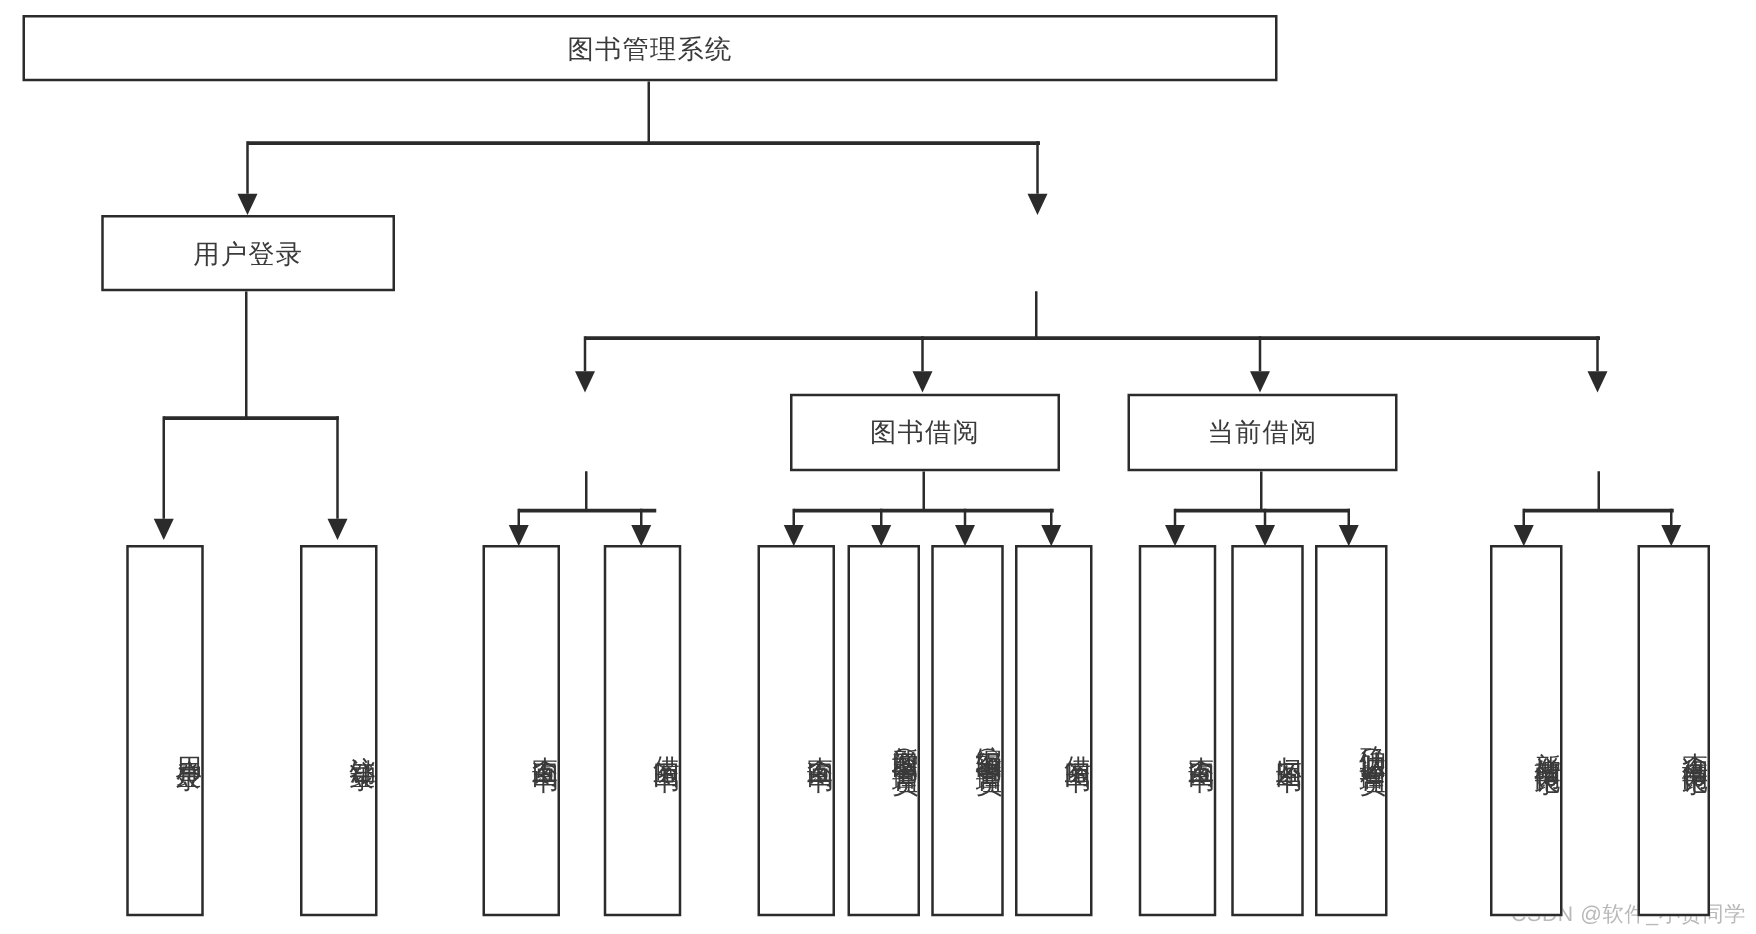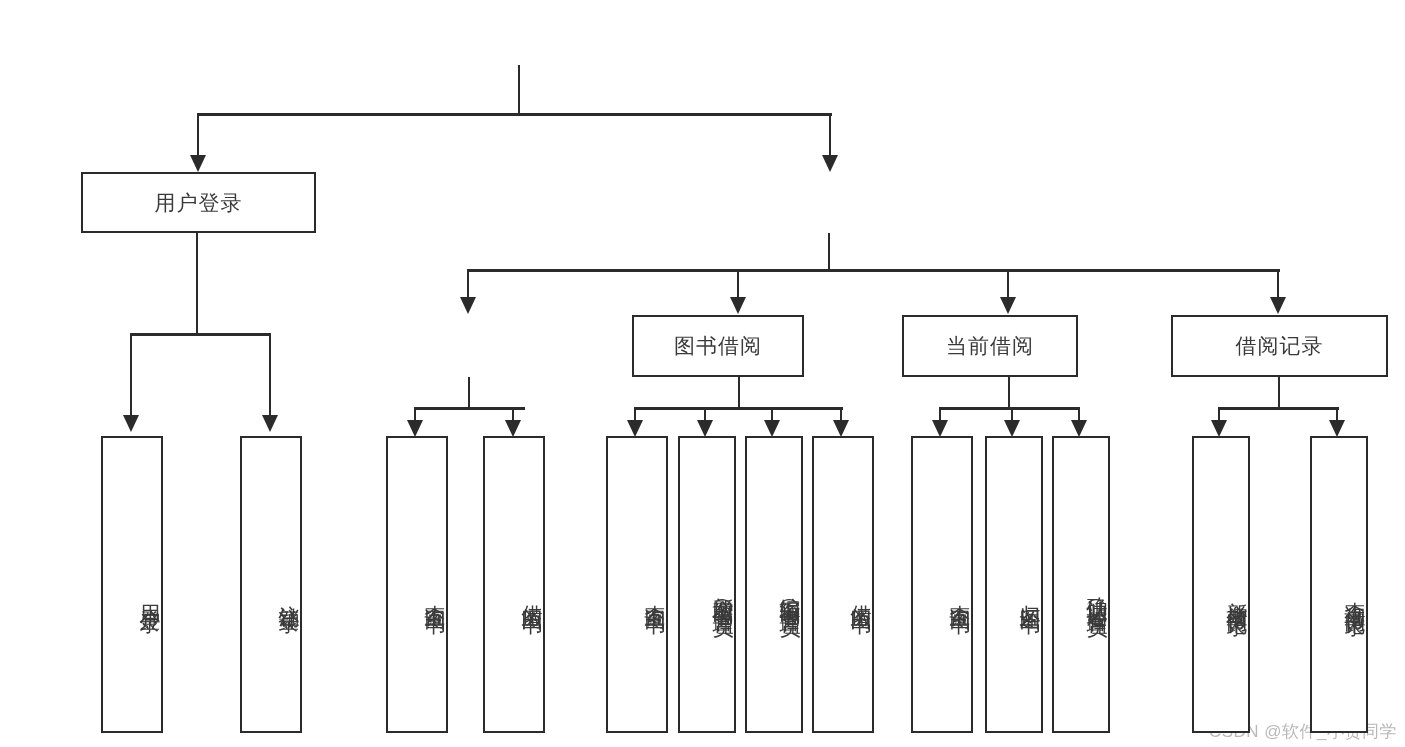--- a/index.html
+++ b/index.html
@@ -121,31 +121,31 @@
     <div class="edge h" style="left: 131px; top: 333px; width: 140px;"></div>
     <div class="edge v" style="left: 195.75px; top: 233px; height: 102px;"></div>
     <div class="arrow" style="left: 822px; top: 155px;"></div>
     <div class="edge v" style="left: 828.75px; top: 113px; height: 42px;"></div>
     <div class="arrow" style="left: 190px; top: 155px;"></div>
     <div class="edge v" style="left: 196.75px; top: 113px; height: 42px;"></div>
     <div class="edge h" style="left: 198px; top: 113px; width: 634px;"></div>
     <div class="edge v" style="left: 517.75px; top: 65px; height: 50px;"></div>
 
   <div id="watermark">CSDN @软件_小贺同学</div>
+<div class="node horiz" style="left: 18px; top: 12px; width: 1004px; height: 53px;">
+      <span class="htext">图书管理系统</span>
+    </div>
     <div class="node horiz" style="left: 81px; top: 172px; width: 235px; height: 61px;">
       <span class="htext">用户登录</span>
     </div>
-    <div class="node horiz" style="left: 632px; top: 315px; width: 172px; height: 62px;">
+    <div class="node horiz" style="left: 632px; top: 315px; width: 216px; height: 62px;">
       <span class="htext">图书借阅</span>
     </div>
-    <div class="node horiz" style="left: 902px; top: 315px; width: 176px; height: 62px;">
+    <div class="node horiz" style="left: 902px; top: 315px; width: 216px; height: 62px;">
       <span class="htext">当前借阅</span>
-    </div>
-    <div class="node horiz" style="left: 1171px; top: 315px; width: 217px; height: 62px;">
-      <span class="htext">借阅记录</span>
     </div>
     <div class="node vert" style="left: 101px; top: 436px; width: 62px; height: 297px;">
       <span class="vtext">用户登录</span>
     </div>
     <div class="node vert" style="left: 240px; top: 436px; width: 62px; height: 297px;">
       <span class="vtext">注销登录</span>
     </div>
     <div class="node vert" style="left: 386px; top: 436px; width: 62px; height: 297px;">
       <span class="vtext">查询图书</span>
     </div>

